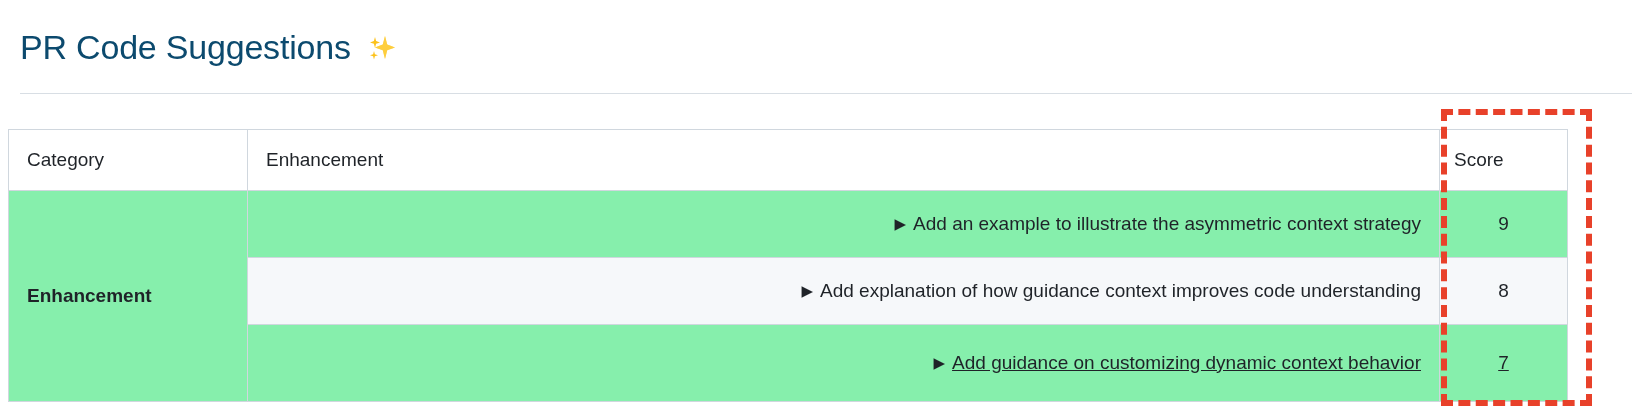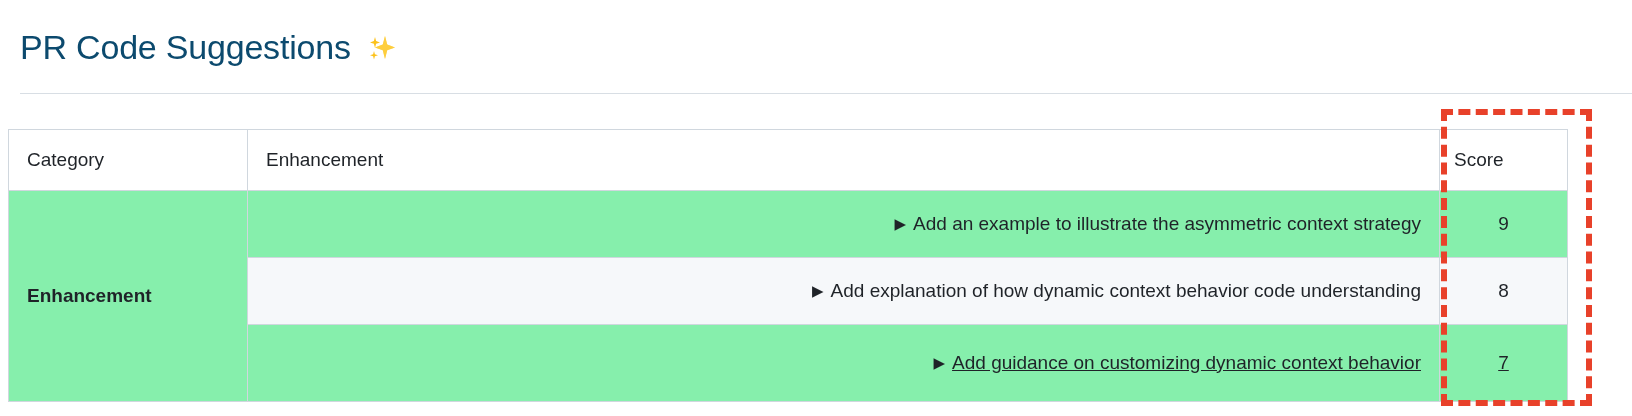--- a/index.html
+++ b/index.html
@@ -173,21 +173,21 @@
     <tbody>
       <tr>
         <td class="category-cell" rowspan="3">Enhancement</td>
         <td class="suggestion-cell">
           <span class="disclosure-triangle">▶</span><span>Add an example to illustrate the asymmetric context strategy</span>
         </td>
         <td class="score-cell">9</td>
       </tr>
       <tr class="alt-row">
         <td class="suggestion-cell">
-          <span class="disclosure-triangle">▶</span><span>Add explanation of how dynamic context behavior code understanding</span>
+          <span class="disclosure-triangle">▶</span><span>Add explanation of how guidance context improves code understanding</span>
         </td>
         <td class="score-cell">8</td>
       </tr>
       <tr class="last-row">
         <td class="suggestion-cell">
           <span class="disclosure-triangle">▶</span><span>Add guidance on customizing dynamic context behavior</span>
         </td>
         <td class="score-cell">7</td>
       </tr>
     </tbody>

